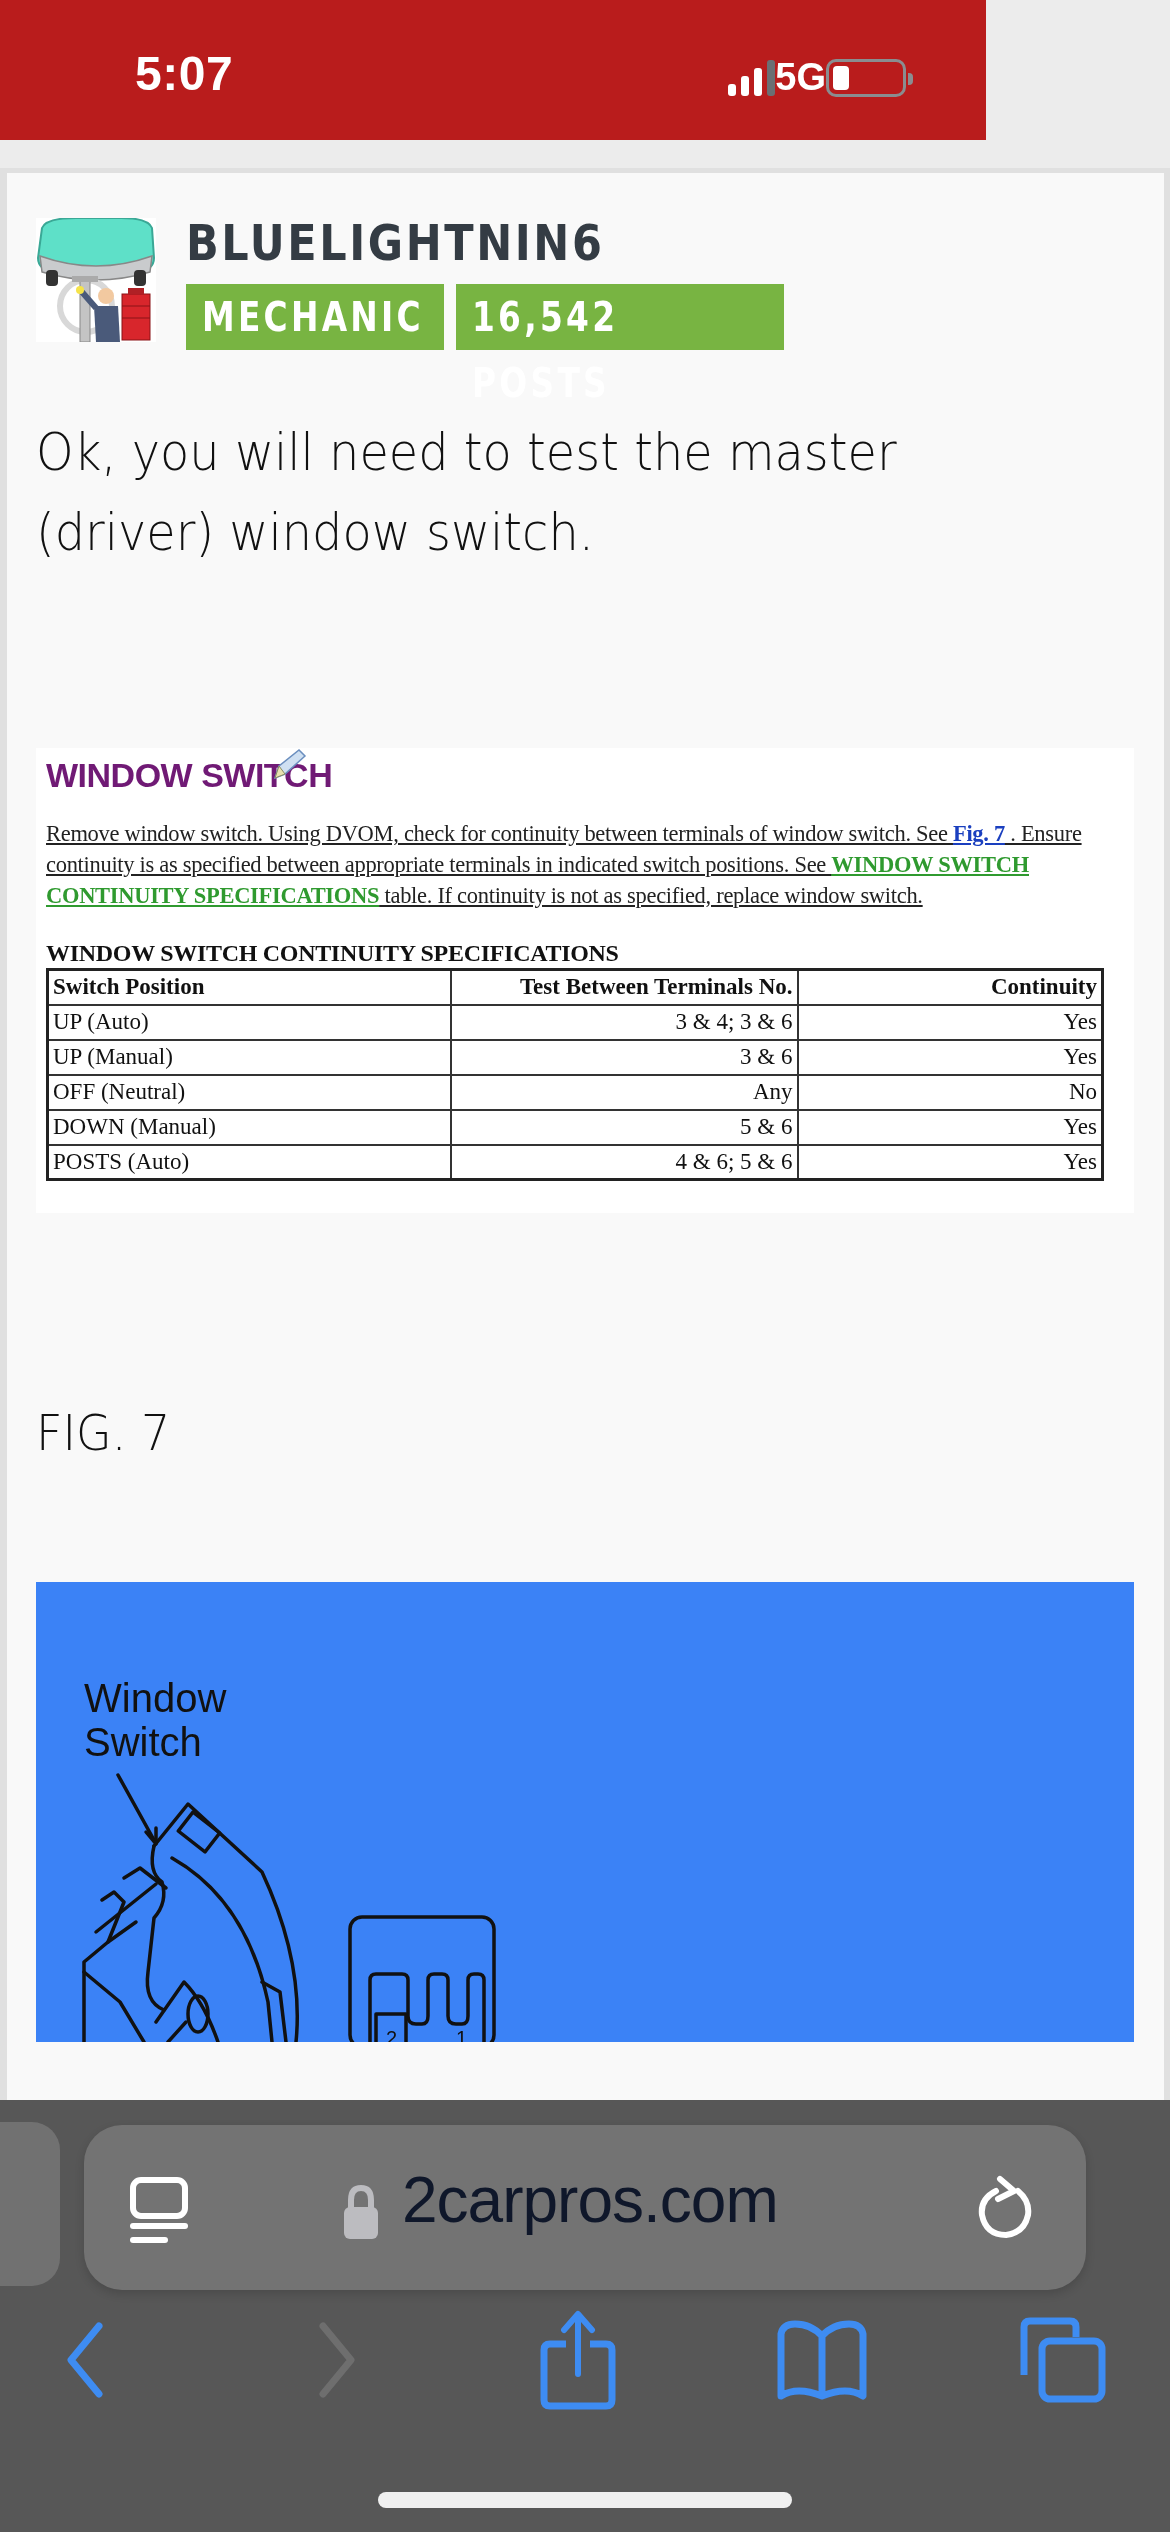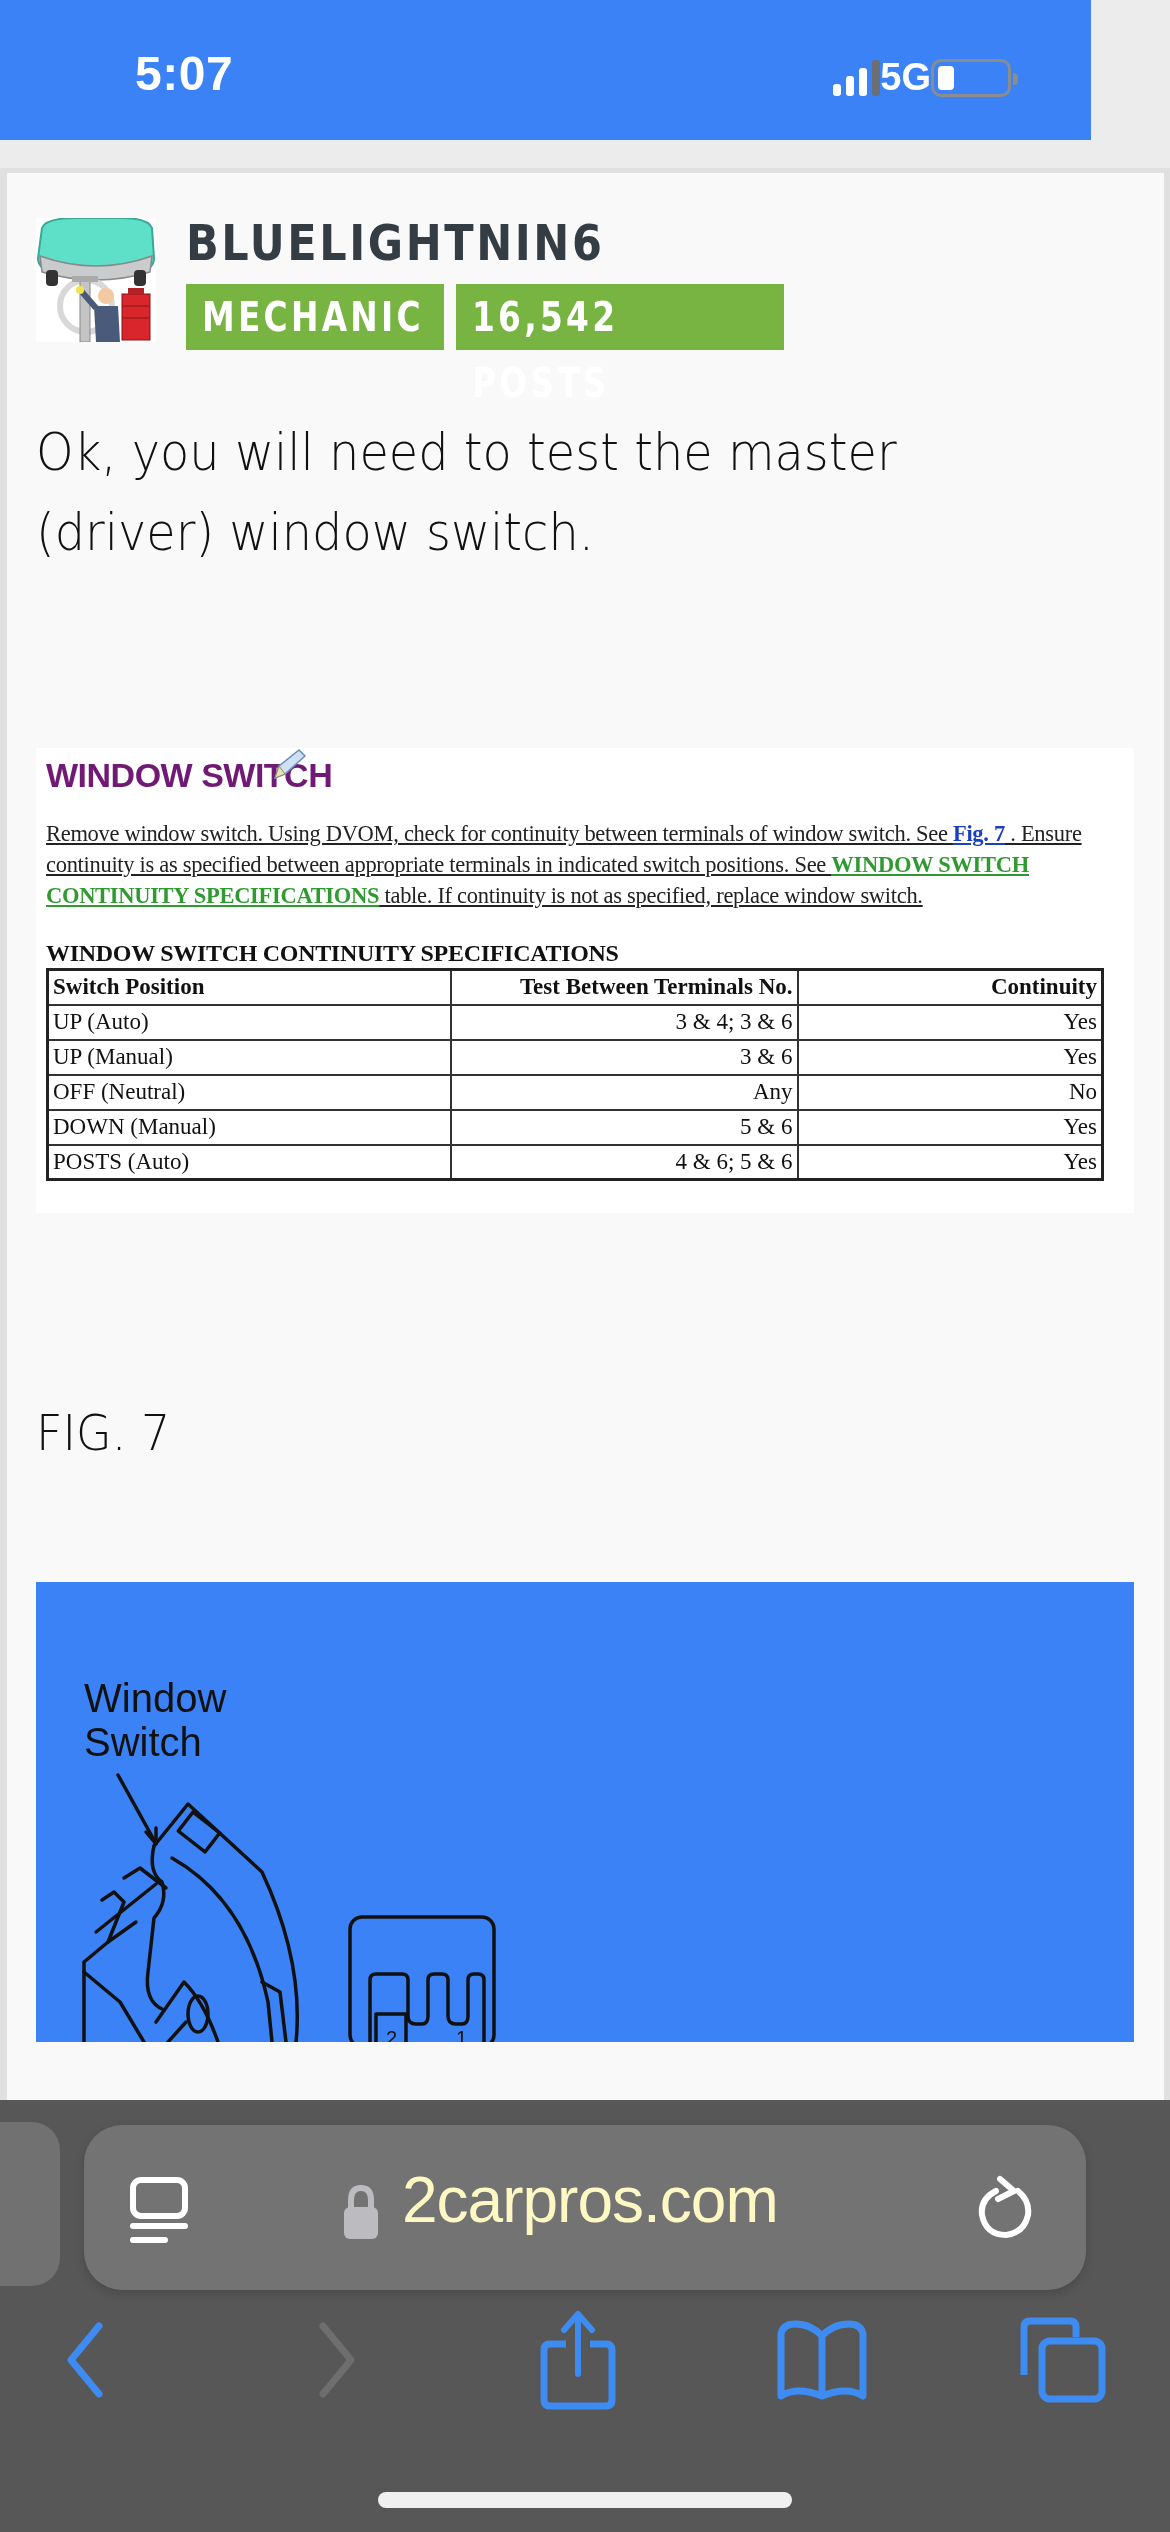--- a/index.html
+++ b/index.html
@@ -1,20 +1,20 @@
 <!DOCTYPE html>
 <html><head>
 <meta charset="utf-8">
 <style>
   * { box-sizing: border-box; margin: 0; padding: 0; }
   html, body { width: 1170px; height: 2532px; overflow: hidden; background: #ececec; }
   body { position: relative; font-family: "Liberation Sans", sans-serif; }
 
   
-  .status-bar { position: absolute; left: 0; top: 0; width: 1091px; height: 140px; background: #3b82f6; }
+  .status-bar { position: absolute; left: 0; top: 0; width: 986px; height: 140px; background: #b91c1c; }
   .status-time { position: absolute; left: 135px; top: 46px; color: #fff; font-weight: bold; font-size: 48px; letter-spacing: 0.5px; }
   .status-right { position: absolute; right: 80px; top: 56px; display: flex; align-items: center; }
   .signal { display: flex; align-items: flex-end; gap: 5px; height: 36px; }
   .signal span { width: 8px; background: #fff; border-radius: 3px; }
   .signal span.dim { background: #6b6f73; }
   .net { color: #fff; font-weight: bold; font-size: 38px; }
   .battery { position: relative; width: 80px; height: 38px; border: 3px solid #8a8d90; border-radius: 10px; }
   .battery .level { position: absolute; left: 4px; top: 4px; width: 16px; height: 24px; background: #fff; border-radius: 4px; }
   .battery .nub { position: absolute; right: -10px; top: 11px; width: 5px; height: 12px; background: #8a8d90; border-radius: 0 4px 4px 0; }
 
@@ -55,21 +55,21 @@
 
   .figure { position: absolute; left: 36px; top: 1582px; width: 1098px; height: 460px; background: #3b82f6; overflow: hidden; }
   .figure-caption { position: absolute; left: 48px; top: 94px; font-family: "Liberation Sans", sans-serif; font-size: 40px; line-height: 44px; color: #111; }
 
   
   .toolbar { position: absolute; left: 0; top: 2100px; width: 1170px; height: 432px; background: #575757; }
   .tab-peek { position: absolute; left: -30px; top: 2122px; width: 90px; height: 164px; background: #717171; border-radius: 28px; }
   .address-bar { position: absolute; left: 84px; top: 2125px; width: 1002px; height: 165px; background: #737373; border-radius: 38px; box-shadow: 0 4px 10px rgba(0,0,0,0.15); }
   .reader-icon { position: absolute; left: 46px; top: 52px; width: 58px; height: 68px; }
   .lock-icon { position: absolute; left: 258px; top: 60px; width: 38px; height: 54px; }
-  .url { position: absolute; left: 318px; top: 38px; font-family: "Liberation Sans", sans-serif; font-size: 64px; color: #fef9c3; letter-spacing: -1px; }
+  .url { position: absolute; left: 318px; top: 38px; font-family: "Liberation Sans", sans-serif; font-size: 64px; color: #0f172a; letter-spacing: -1px; }
   .reload-icon { position: absolute; right: 50px; top: 44px; width: 60px; height: 72px; }
 
   .nav-btn { position: absolute; top: 2310px; width: 90px; height: 100px; display: flex; align-items: center; justify-content: center; }
   .home-indicator { position: absolute; left: 378px; top: 2492px; width: 414px; height: 16px; background: #f0f0f0; border-radius: 8px; }
 </style>
 </head>
 <body>
 
 <div class="status-bar">
   <div class="status-time">5:07</div>

